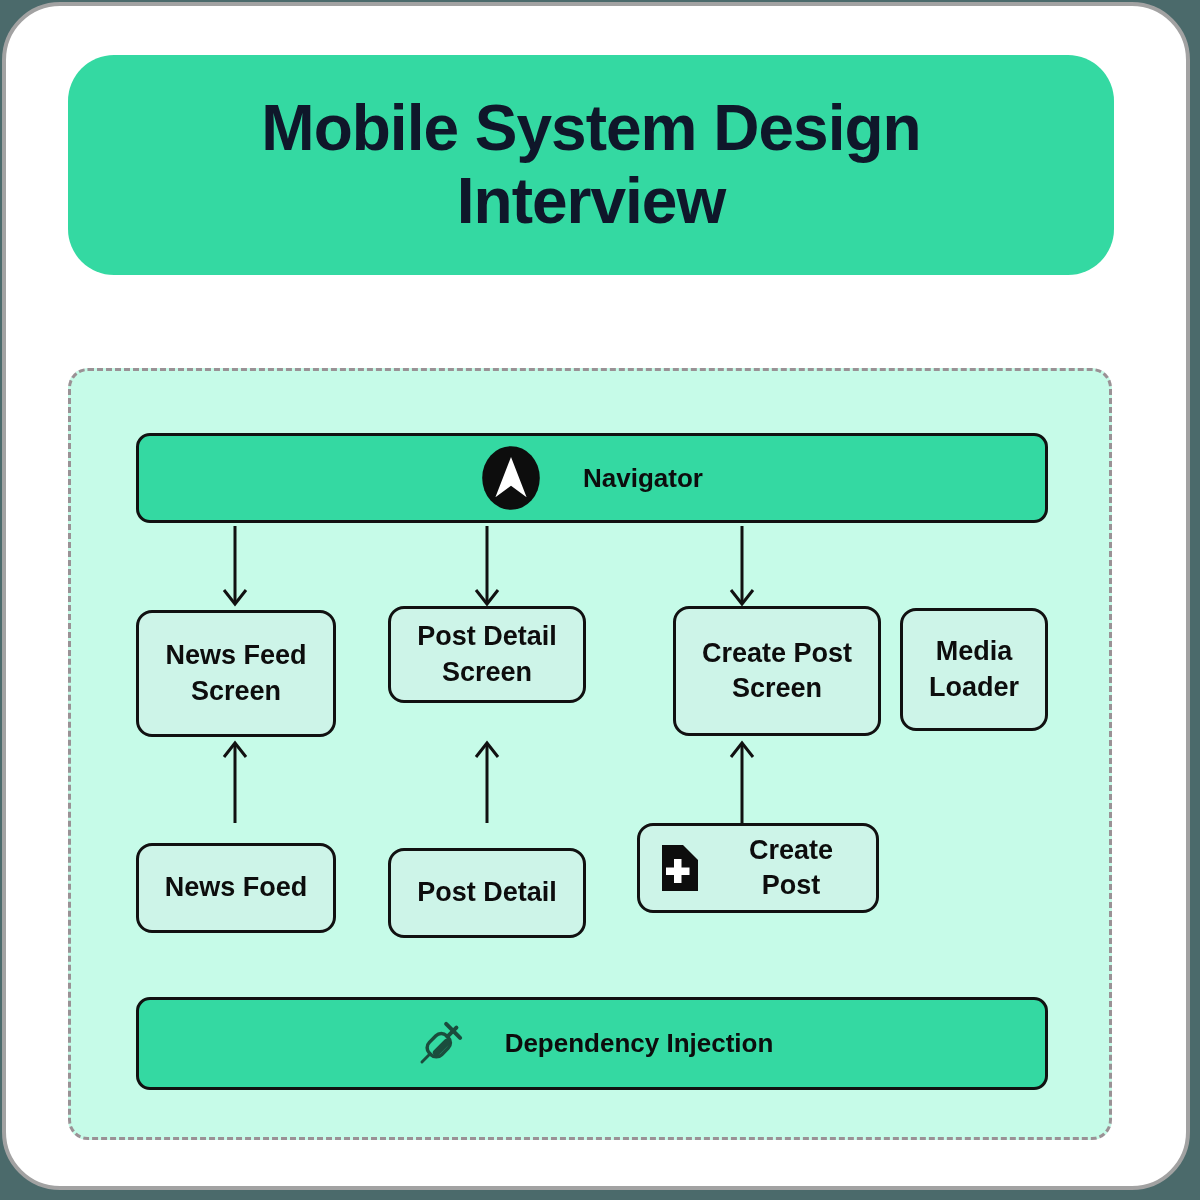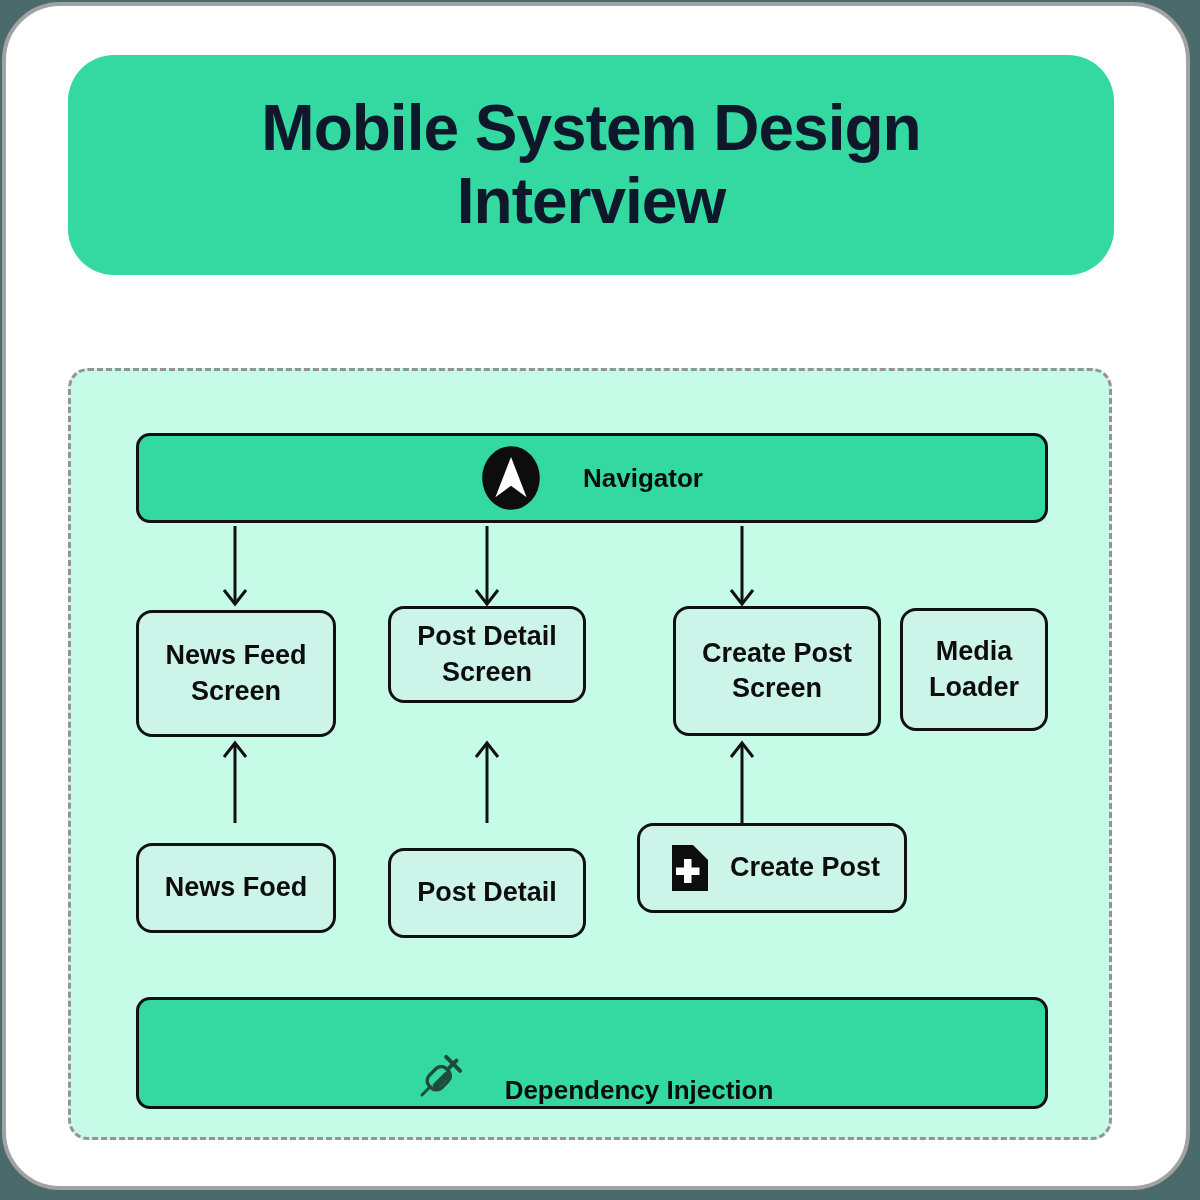--- a/index.html
+++ b/index.html
@@ -133,32 +133,32 @@
       <polyline points="4,18 15,4 26,18"></polyline>
   </svg>
 </div>
 
 <div class="abs node" style="left:136px; top:823px; width:200px; height:90px;margin-top:20px;">
   <span>News Foed</span>
 </div>
 <div class="abs node" style="left:388px; top:823px; width:198px; height:90px;margin-top:25px;">
   <span>Post Detail</span>
 </div>
-<div class="abs node" style="left:637px; top:823px; width:270px; height:90px; gap:16px;">
+<div class="abs node" style="left:637px; top:823px; width:242px; height:90px; gap:16px;">
   <span class="icon">
     <svg width="50" height="56" viewBox="0 0 100 100">
       <path d="M16 4 H58 L88 34 V96 H16 Z" fill="#0d0d0d"></path>
       <rect x="40" y="32" width="15" height="48" fill="#ffffff"></rect>
       <rect x="24" y="49" width="47" height="15" fill="#ffffff"></rect>
     </svg>
   </span>
   <span>Create Post</span>
 </div>
 
-<div class="abs bar" style="top:997px; height:112px; gap:36px;align-items:flex-end;">
+<div class="abs bar" style="top:997px; height:93px; gap:36px;">
   <span class="icon">
     <svg width="58" height="58" viewBox="0 0 100 100">
       <g transform="rotate(-45 50 50)" stroke="#1b4c3d" fill="none" stroke-linecap="round">
         <line x1="6" y1="50" x2="26" y2="50" stroke-width="5"></line>
         <rect x="26" y="35" width="42" height="30" rx="13" stroke-width="6"></rect>
         <rect x="29" y="50" width="37" height="12" rx="6" fill="#1b4c3d" stroke="none"></rect>
         <line x1="68" y1="50" x2="90" y2="50" stroke-width="7"></line>
         <line x1="82" y1="33" x2="82" y2="67" stroke-width="7"></line>
       </g>
     </svg>

